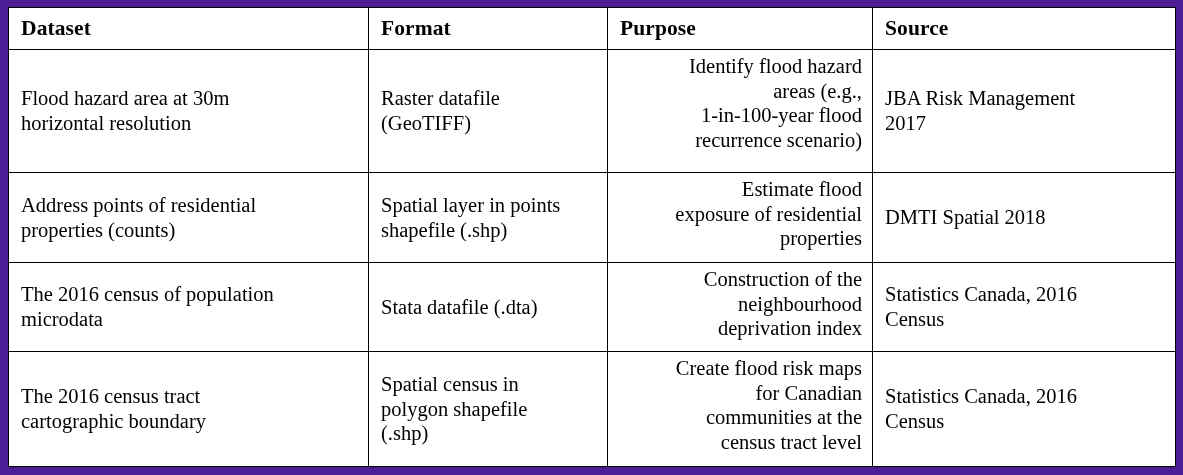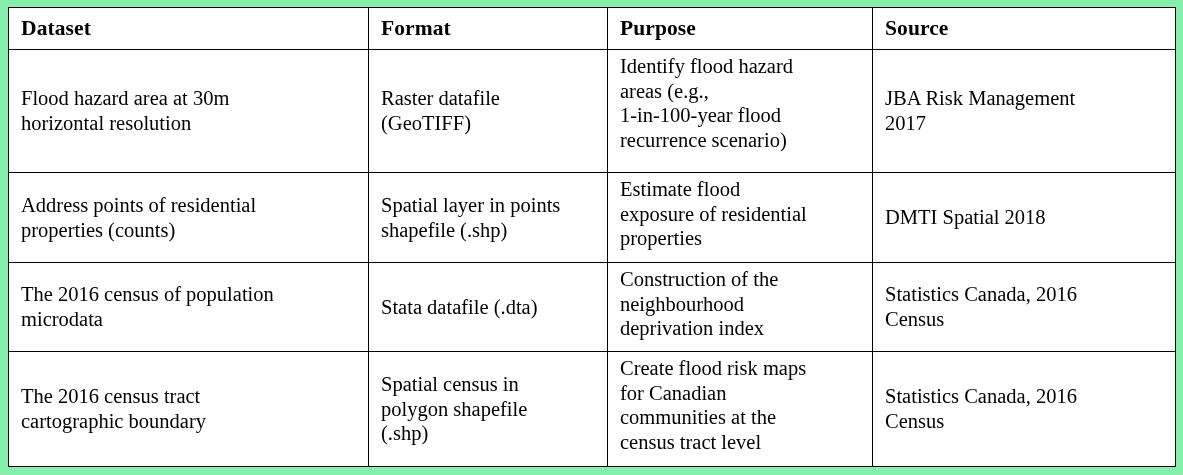--- a/index.html
+++ b/index.html
@@ -12,21 +12,21 @@
     height: 475px;
     font-family: "Liberation Serif", "DejaVu Serif", serif;
     color: #000000;
     overflow: hidden;
   }
 
   .page {
     position: relative;
     width: 1183px;
     height: 475px;
-    background: #86efac;
+    background: #4c1d95;
   }
 
   .data-table {
     position: absolute;
     left: 8px;
     top: 7px;
     width: 1167px;
     border-collapse: collapse;
     table-layout: fixed;
     background: #ffffff;
@@ -69,20 +69,21 @@
   td.v-center {
     vertical-align: middle;
     margin-left: 40px;
   }
   
   td.v-top {
     vertical-align: top;
   }
   td.v-top .cell-pad {
     padding-top: 4px;
+    text-align: right;
   }
 
   tr.row-1 td { height: 122px; }
   tr.row-2 td { height: 89px; }
   tr.row-3 td { height: 88px; }
   tr.row-4 td { height: 114px; }
 
   .cell-text {
     display: block;
     white-space: pre-line;

